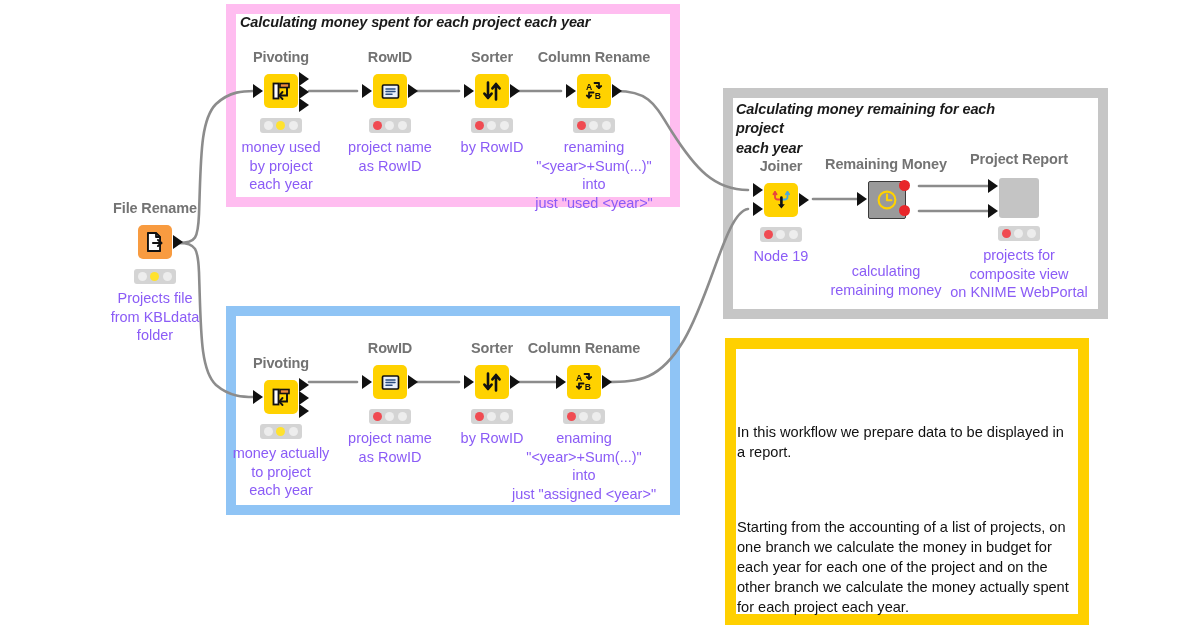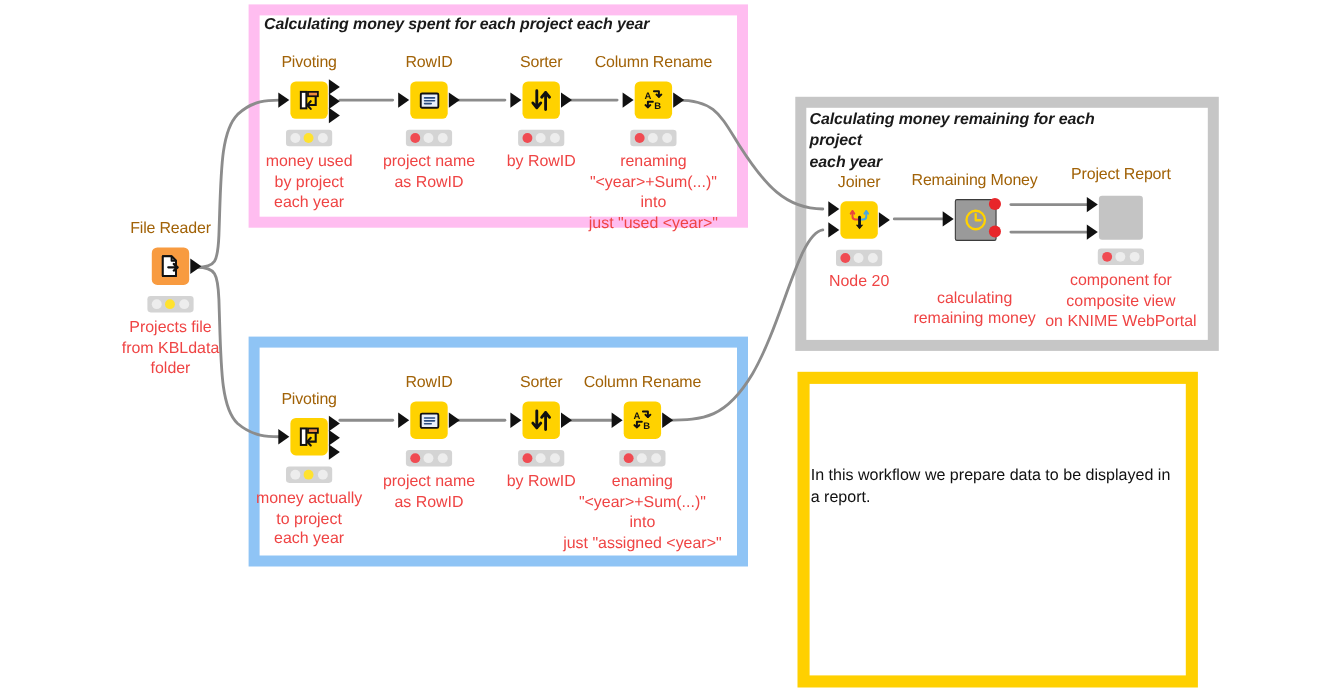--- a/index.html
+++ b/index.html
@@ -30,21 +30,21 @@
 
   
   #wires{position:absolute;left:0;top:0;width:1200px;height:630px;pointer-events:none;}
 
   
   .node{position:absolute;width:0;height:0;}
   .node .nlabel{
     position:absolute;
     left:50%;transform:translateX(-50%);
     top:-25px;
-    font-size:14.5px;font-weight:normal;color:#a16207;
+    font-size:14.5px;font-weight:bold;color:#737373;
     white-space:nowrap;
     letter-spacing:-0.15px;
   }
   .nbody{
     position:absolute;left:-17px;top:0;
     width:34px;height:34px;
     border-radius:5px;
     background:#ffd200;
     display:flex;align-items:center;justify-content:center;
   }
@@ -74,21 +74,21 @@
     background:#d4d4d4;border-radius:3px;
     display:flex;align-items:center;justify-content:space-around;
     padding:0 2px;box-sizing:border-box;
   }
   .status i{display:block;width:9px;height:9px;border-radius:50%;background:#ededed;}
   .status i.red{background:#f04b52;}
   .status i.yel{background:#ffe22e;}
   .desc{
     position:absolute;left:50%;transform:translateX(-50%);
     top:64px;
-    font-size:14.5px;color:#ef4444;text-align:center;
+    font-size:14.5px;color:#8b5cf6;text-align:center;
     line-height:1.28;white-space:pre;
   }
 
   
   .note-body{
     position:absolute;
     font-size:14.6px;color:#111111;line-height:1.38;
     white-space:pre-wrap;
   }
 </style>
@@ -125,21 +125,21 @@
       <path d="M606,382 C640,382 660,380 684,340 C712,292 726,212 748,209"></path>
 
       <path d="M813,199 L862,199"></path>
 
       <path d="M919,186 L992,186"></path>
       <path d="M919,211 L992,211"></path>
     </g>
   </svg>
 
   <div class="node" style="left:155px;top:225px;">
-    <div class="nlabel">File Reader</div>
+    <div class="nlabel">File Rename</div>
     <div class="nbody orange">
       <svg width="22" height="22" viewBox="0 0 22 22" aria-hidden="true">
         <path d="M4 2 h8 l4 4 v5 h-12 z M4 11 h12 v9 h-12 z" fill="#ffffff" stroke="#111" stroke-width="1.7" stroke-linejoin="round"></path>
         <path d="M4 2 h8 l4 4 v14 h-12 z" fill="#ffffff" stroke="#111" stroke-width="1.8" stroke-linejoin="round"></path>
         <path d="M12 2 v4 h4" fill="none" stroke="#111" stroke-width="1.8" stroke-linejoin="round"></path>
         <path d="M9 12 h8 M14 9 l3.5 3 -3.5 3" fill="none" stroke="#111" stroke-width="2.1" stroke-linecap="round" stroke-linejoin="round"></path>
       </svg>
     </div>
     <div class="ports">
       <div class="port" style="left:18px;top:10px;"></div>
@@ -357,21 +357,21 @@
     <div class="ports">
       <div class="port" style="left:-28px;top:0px;"></div>
       <div class="port" style="left:-28px;top:19px;"></div>
       <div class="port" style="left:18px;top:10px;"></div>
     </div>
     <div class="status">
       <i class="red"></i>
       <i></i>
       <i></i>
     </div>
-    <div class="desc">Node 20</div>
+    <div class="desc">Node 19</div>
   </div>
 
   <div class="node" style="left:886px;top:181px;">
     <div class="nlabel">Remaining Money</div>
     <div class="nbody meta">
       <svg width="24" height="24" viewBox="0 0 24 24" aria-hidden="true">
         <circle cx="12" cy="12" r="8.4" fill="none" stroke="#ffd200" stroke-width="2.1"></circle>
         <path d="M12 6.6 v5.6 h4.4" fill="none" stroke="#ffd200" stroke-width="2.1" stroke-linecap="round" stroke-linejoin="round"></path>
       </svg>
     </div>
@@ -389,23 +389,24 @@
     <div class="nbody comp"></div>
     <div class="ports">
       <div class="port" style="left:-31px;top:1px;"></div>
       <div class="port" style="left:-31px;top:26px;"></div>
     </div>
     <div class="status" style="top:48px;">
       <i class="red"></i>
       <i></i>
       <i></i>
     </div>
-    <div class="desc" style="top:68px;">component for
+    <div class="desc" style="top:68px;">projects for
 composite view
 on KNIME WebPortal</div>
   </div>
 
   <div class="note-body" style="left:737px;top:382px;width:338px;">
     <p style="margin:0 0 14px 0;">In this workflow we prepare data to be displayed in a report.</p>
+    <p style="margin:0 0 14px 0;">Starting from the accounting of a list of projects, on one branch we calculate the money in budget for each year for each one of the project and on the other branch we calculate the money actually spent for each project each year.</p>
     
   </div>
 
 </div>
 
 </body></html>

